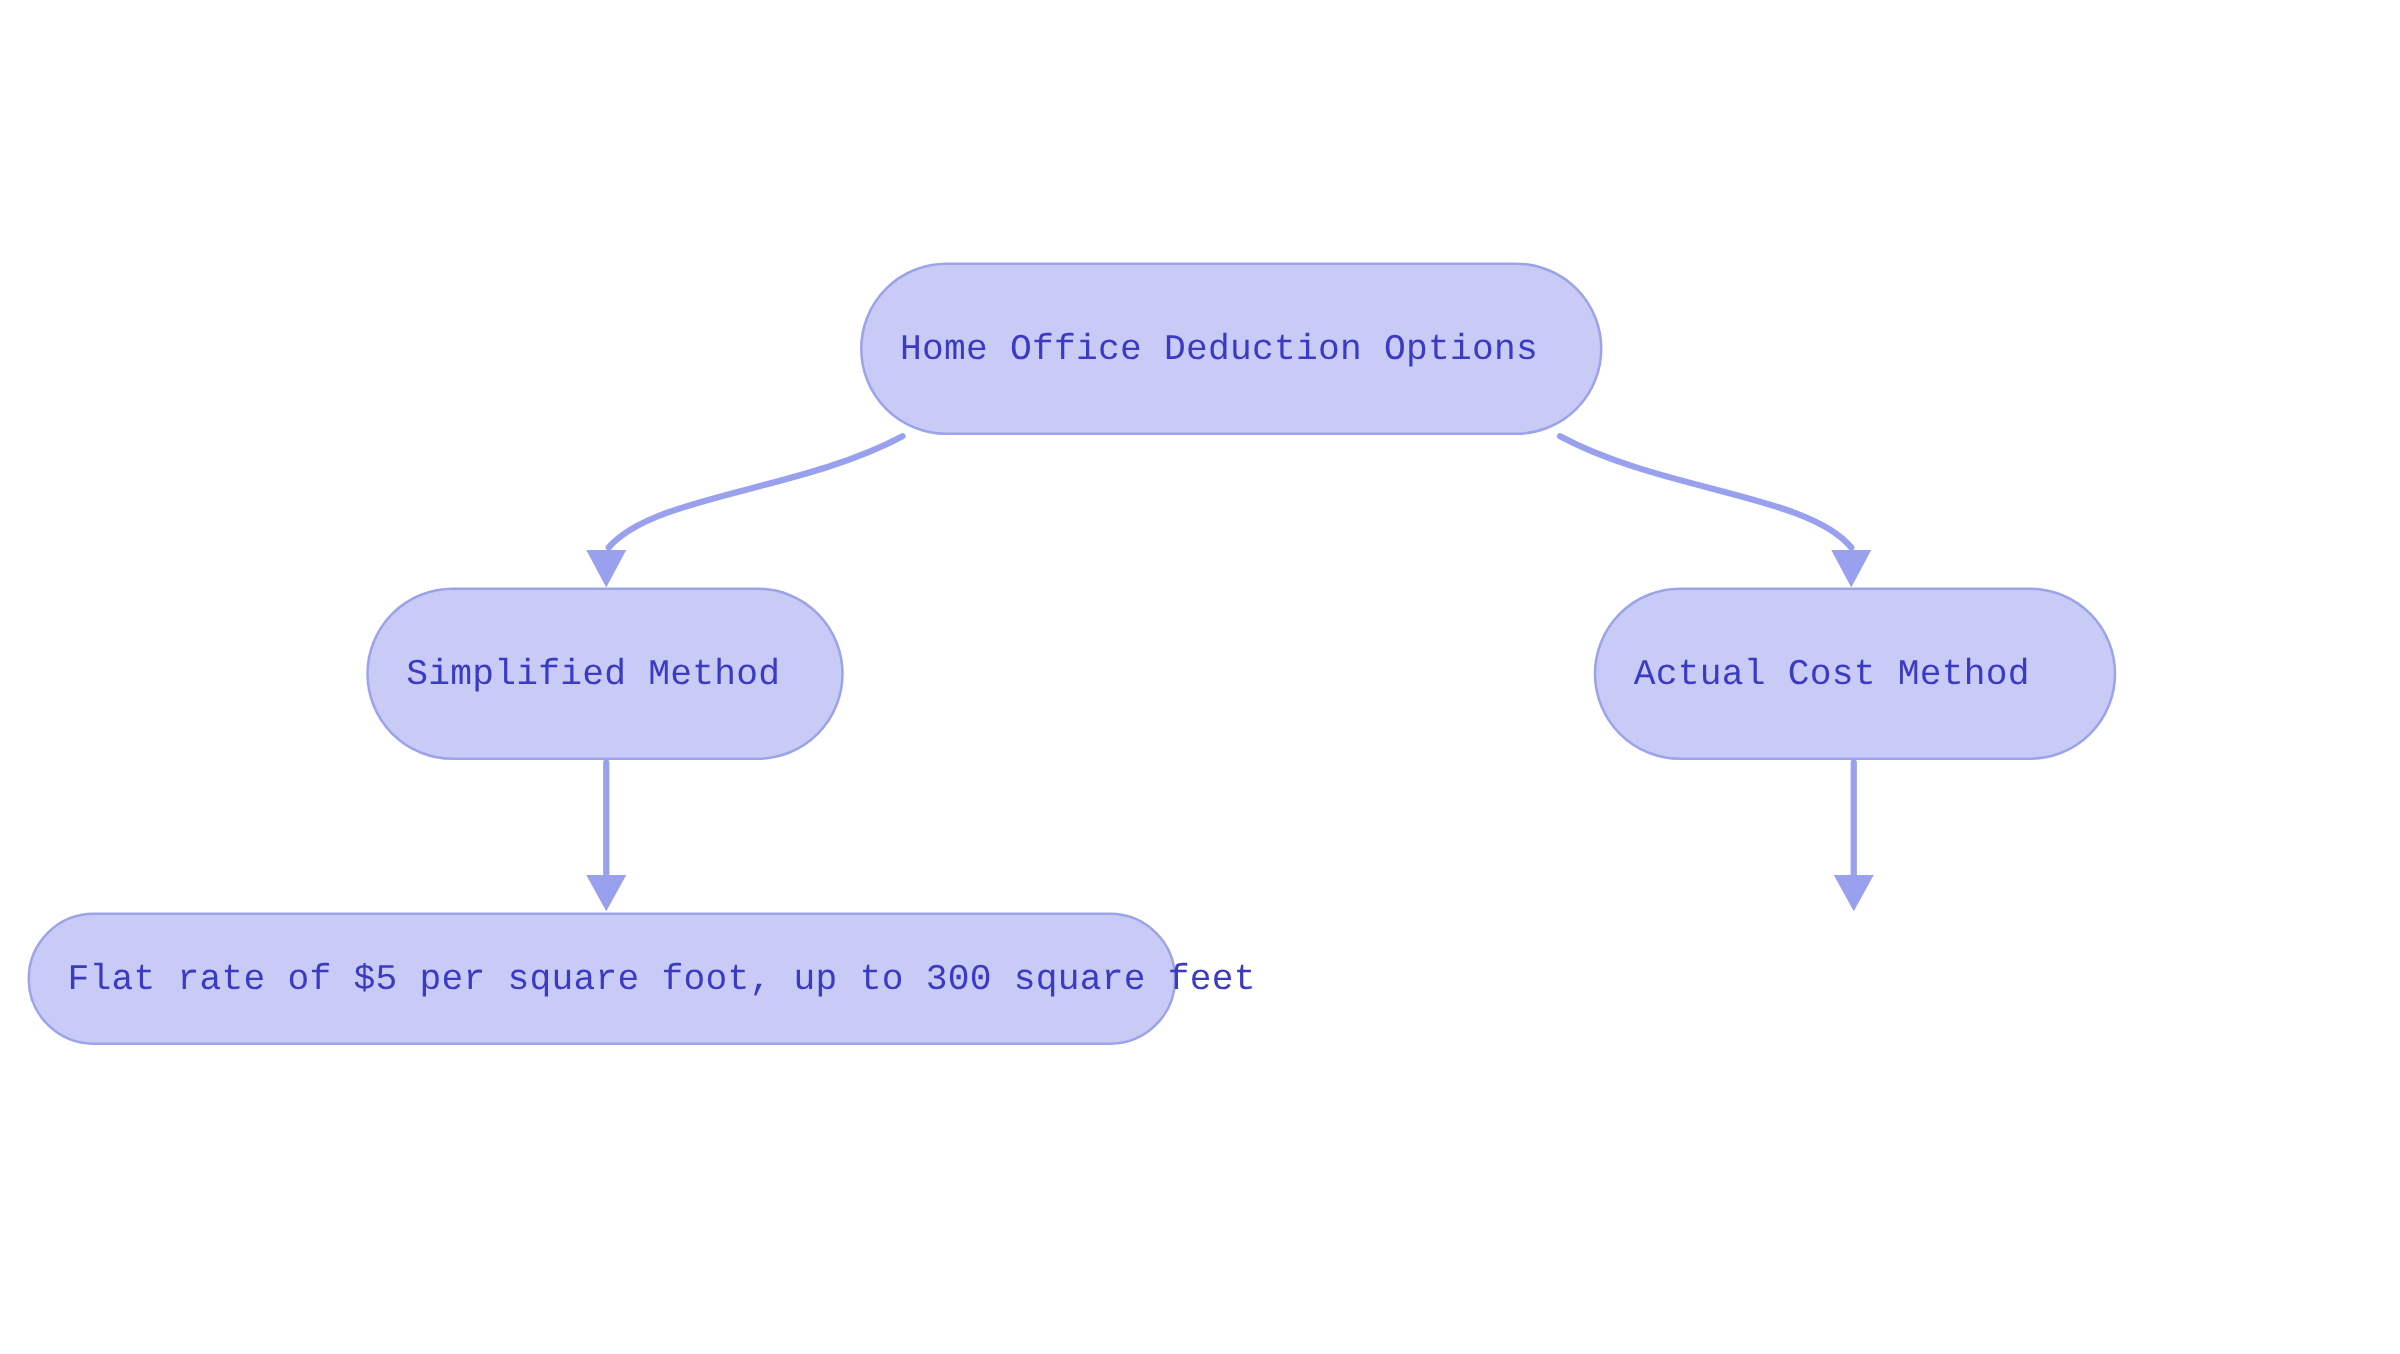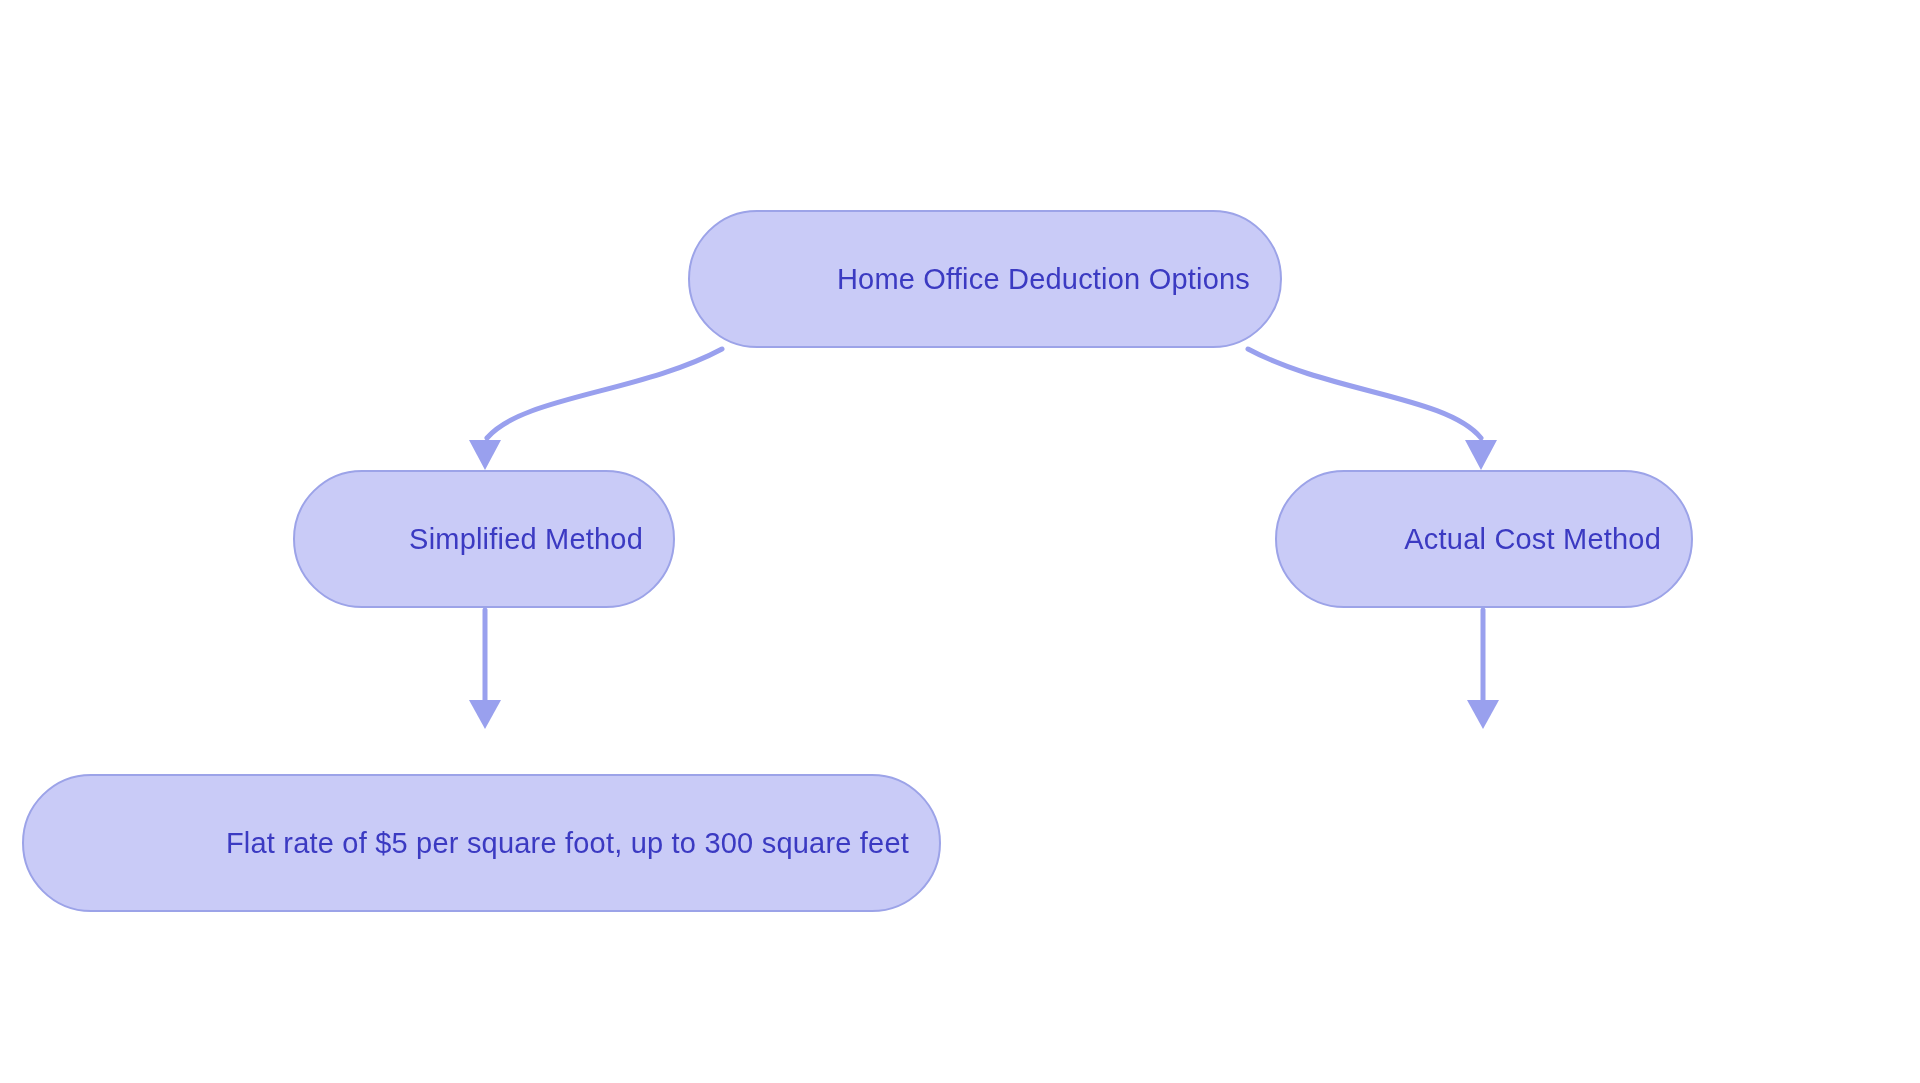--- a/index.html
+++ b/index.html
@@ -35,35 +35,36 @@
     stroke-linecap:round;
   }
   .edge-head{
     fill:var(--edge-color);
     stroke:none;
   }
   .node{
     position:absolute;
     display:flex;
     align-items:center;
-    justify-content:flex-end;
+    justify-content:flex-start;
     background:var(--node-fill);
     border:2px solid var(--node-border);
     border-radius:69px;
     color:var(--node-text);
     font-size:29px;
     letter-spacing:0.2px;
     text-align:center;
     white-space:nowrap;
     padding:0 30px;
+    font-family:Liberation Mono, monospace;
   }
   .node-root{left:688px;top:210px;width:594px;height:138px;}
   .node-simplified{left:293px;top:470px;width:382px;height:138px;}
   .node-actual{left:1275px;top:470px;width:418px;height:138px;}
-  .node-simplified-detail{left:22px;top:730px;width:919px;height:138px;margin-top:44px;}
+  .node-simplified-detail{left:22px;top:730px;width:919px;height:106px;}
   .node-actual-detail{left:1073px;top:730px;width:832px;height:138px;}
 </style>
 </head>
 <body>
 
 <div class="canvas">
 
   <svg class="edges" viewBox="0 0 1920 1083" xmlns="http://www.w3.org/2000/svg">
 
     <g>

